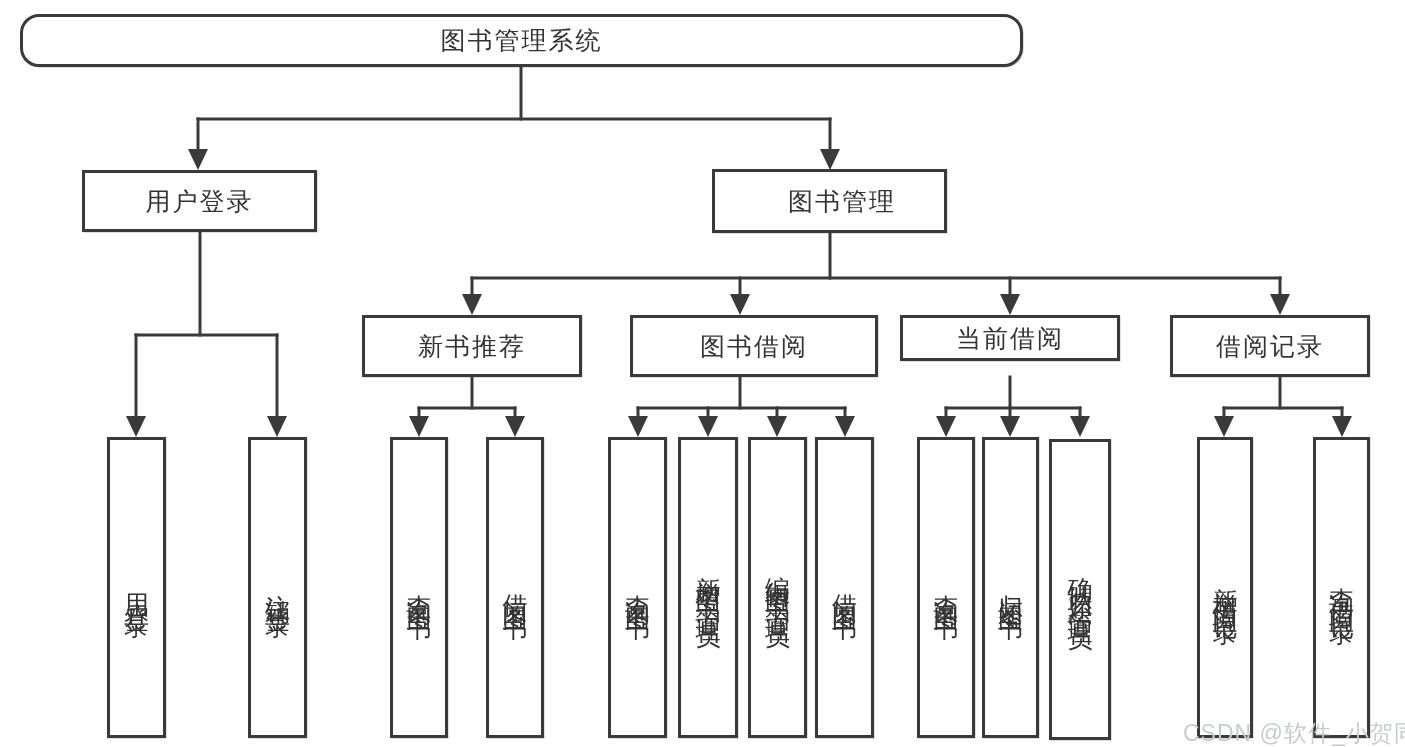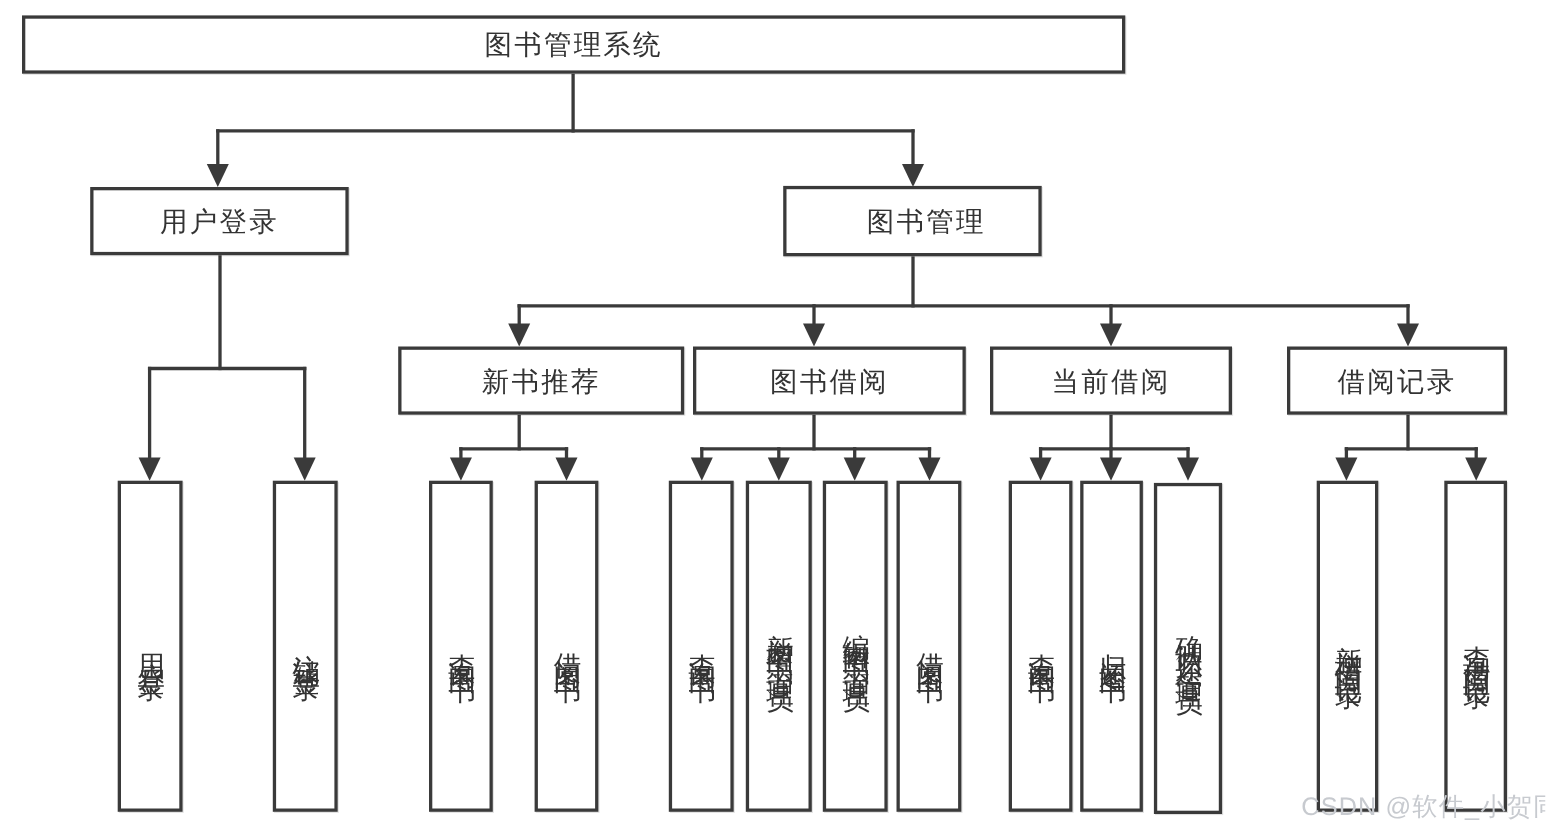--- a/index.html
+++ b/index.html
@@ -125,38 +125,38 @@
       <polygon points="767,416 787,416 777,437"></polygon>
       <polygon points="835,416 855,416 845,437"></polygon>
       <polygon points="936,416 956,416 946,437"></polygon>
       <polygon points="1000,416 1020,416 1010,437"></polygon>
       <polygon points="1070,416 1090,416 1080,437"></polygon>
       <polygon points="1214,416 1234,416 1224,437"></polygon>
       <polygon points="1332,416 1352,416 1342,437"></polygon>
     </g>
   </svg>
 
-  <div class="node" style="left:20px; top:14px; width:1003px; height:53px;">
+  <div class="node" style="left:20px; top:14px; width:1003px; height:53px;border-radius:19px;">
     <span class="h-label">图书管理系统</span>
   </div>
 
   <div class="node" style="left:82px; top:170px; width:235px; height:62px;">
     <span class="h-label">用户登录</span>
   </div>
   <div class="node" style="left:712px; top:169px; width:235px; height:64px;padding-left:25px;">
     <span class="h-label">图书管理</span>
   </div>
 
-  <div class="node" style="left:362px; top:315px; width:260px; height:62px;">
+  <div class="node" style="left:362px; top:315px; width:220px; height:62px;">
     <span class="h-label">新书推荐</span>
   </div>
   <div class="node" style="left:630px; top:315px; width:248px; height:62px;">
     <span class="h-label">图书借阅</span>
   </div>
-  <div class="node" style="left:900px; top:315px; width:220px; height:62px;">
+  <div class="node" style="left:900px; top:315px; width:220px; height:46px;">
     <span class="h-label">当前借阅</span>
   </div>
   <div class="node" style="left:1170px; top:315px; width:200px; height:62px;">
     <span class="h-label">借阅记录</span>
   </div>
 
   <div class="node" style="left:107px; top:437px; width:59px; height:301px;">
     <span class="v-label">用户登录</span>
   </div>
   <div class="node" style="left:248px; top:437px; width:59px; height:301px;">

